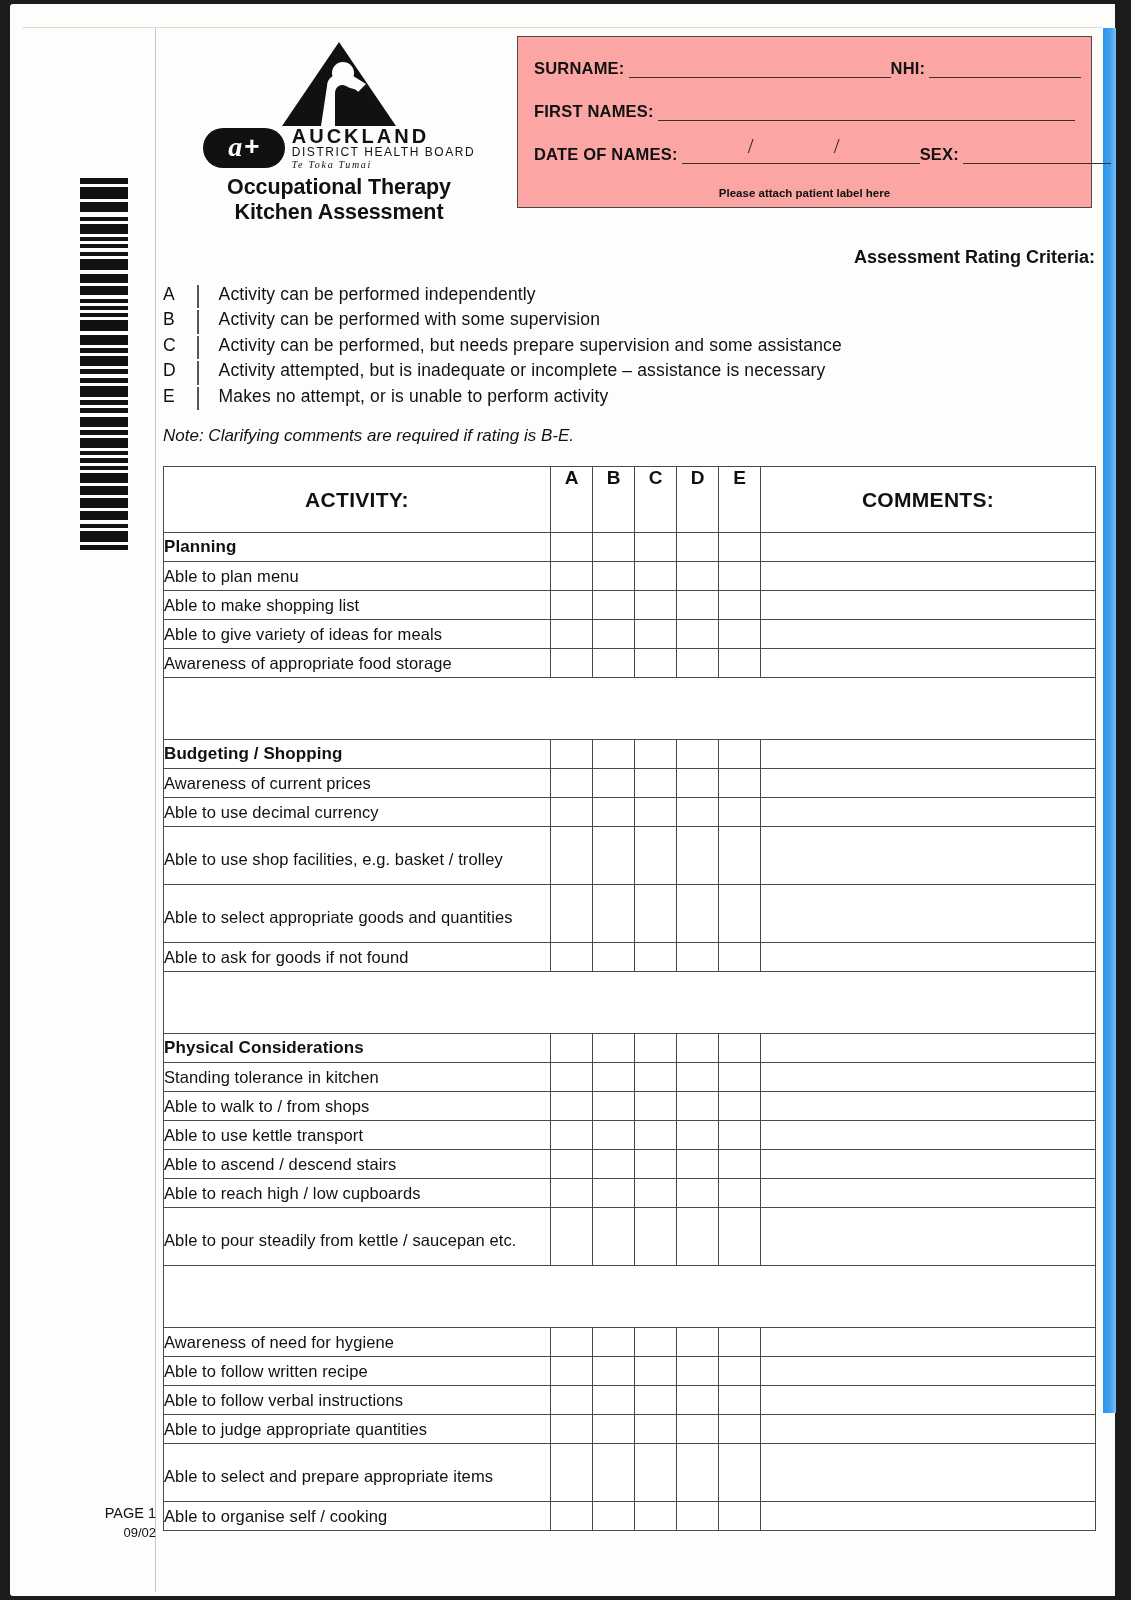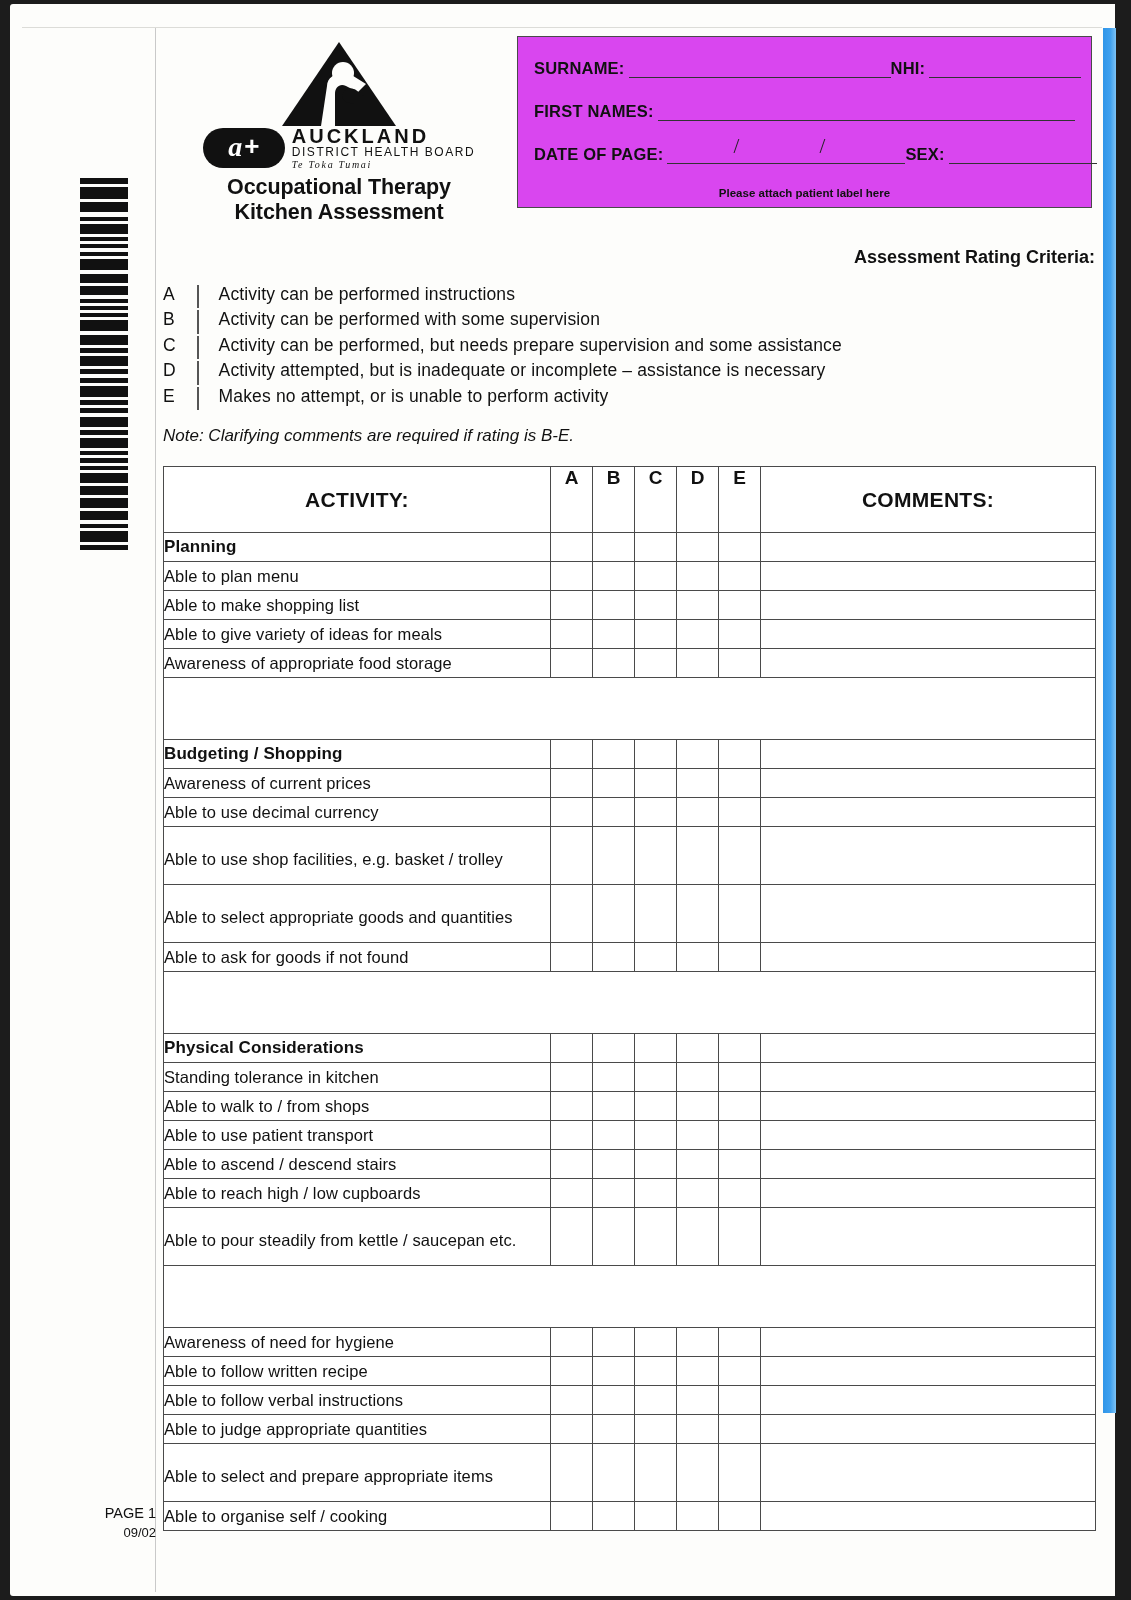--- a/index.html
+++ b/index.html
@@ -90,21 +90,21 @@
     margin-top: 5px;
     font-size: 21.5px; font-weight: bold; color:#111;
     line-height: 1.16; letter-spacing: -0.1px;
   }
 
   
   .patient-box {
     margin-left: 2px;
     width: 575px; height: 172px;
     border: 1.6px solid #4a4a4a;
-    background: #d946ef;
+    background: #fca5a5;
     padding: 22px 16px 0 16px;
     position: relative;
   }
   .pb-row { display: flex; align-items: flex-end; margin-bottom: 24px; }
   .pb-label {
     font-size: 16.5px; font-weight: bold; color:#111;
     white-space: nowrap; letter-spacing: 0.2px;
   }
   .pb-rule { border-bottom: 1.4px solid #333; flex: 1; height: 14px; margin-left: 4px; }
   .pb-rule.fixed-surname { flex: none; width: 262px; }
@@ -305,40 +305,40 @@
         <span class="pb-label">NHI:</span>
         <span class="pb-rule nhi"></span>
       </div>
 
       <div class="pb-row">
         <span class="pb-label">FIRST NAMES:</span>
         <span class="pb-rule"></span>
       </div>
 
       <div class="pb-row">
-        <span class="pb-label">DATE OF PAGE:</span>
+        <span class="pb-label">DATE OF NAMES:</span>
         <span class="pb-rule fixed-dob">
           <span class="slash s1">/</span>
           <span class="slash s2">/</span>
         </span>
         <span class="pb-gap"></span>
         <span class="pb-label">SEX:</span>
         <span class="pb-rule sex"></span>
       </div>
 
       <div class="pb-note">Please attach patient label here</div>
     </div>
   </div>
 
   <div class="criteria-title">Assessment Rating Criteria:</div>
   <div class="criteria-list" id="criteria-list">
       <div class="crit-row">
         <span class="crit-letter">A</span>
         <span class="crit-bar"></span>
-        <span class="crit-text">Activity can be performed instructions</span>
+        <span class="crit-text">Activity can be performed independently</span>
       </div>
       <div class="crit-row">
         <span class="crit-letter">B</span>
         <span class="crit-bar"></span>
         <span class="crit-text">Activity can be performed with some supervision</span>
       </div>
       <div class="crit-row">
         <span class="crit-letter">C</span>
         <span class="crit-bar"></span>
         <span class="crit-text">Activity can be performed, but needs prepare supervision and some assistance</span>
@@ -504,21 +504,21 @@
         <tr>
           <td class="act">Able to walk to / from shops</td>
           <td class="blank-cell"></td>
           <td class="blank-cell"></td>
           <td class="blank-cell"></td>
           <td class="blank-cell"></td>
           <td class="blank-cell"></td>
           <td class="blank-cell"></td>
         </tr>
         <tr>
-          <td class="act">Able to use patient transport</td>
+          <td class="act">Able to use kettle transport</td>
           <td class="blank-cell"></td>
           <td class="blank-cell"></td>
           <td class="blank-cell"></td>
           <td class="blank-cell"></td>
           <td class="blank-cell"></td>
           <td class="blank-cell"></td>
         </tr>
         <tr>
           <td class="act">Able to ascend / descend stairs</td>
           <td class="blank-cell"></td>

